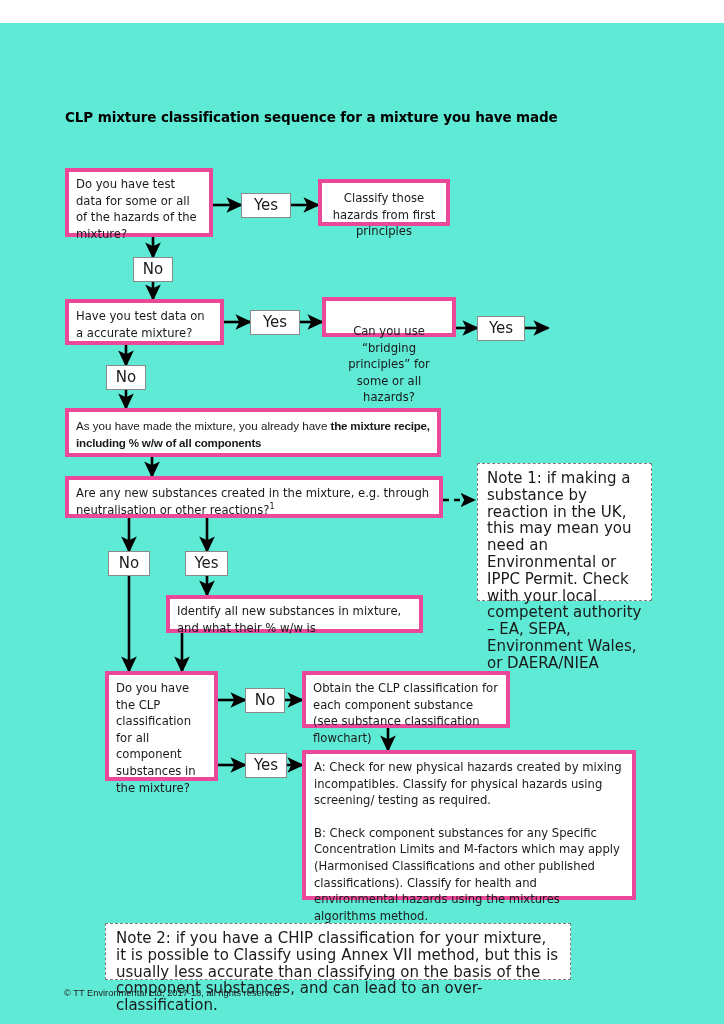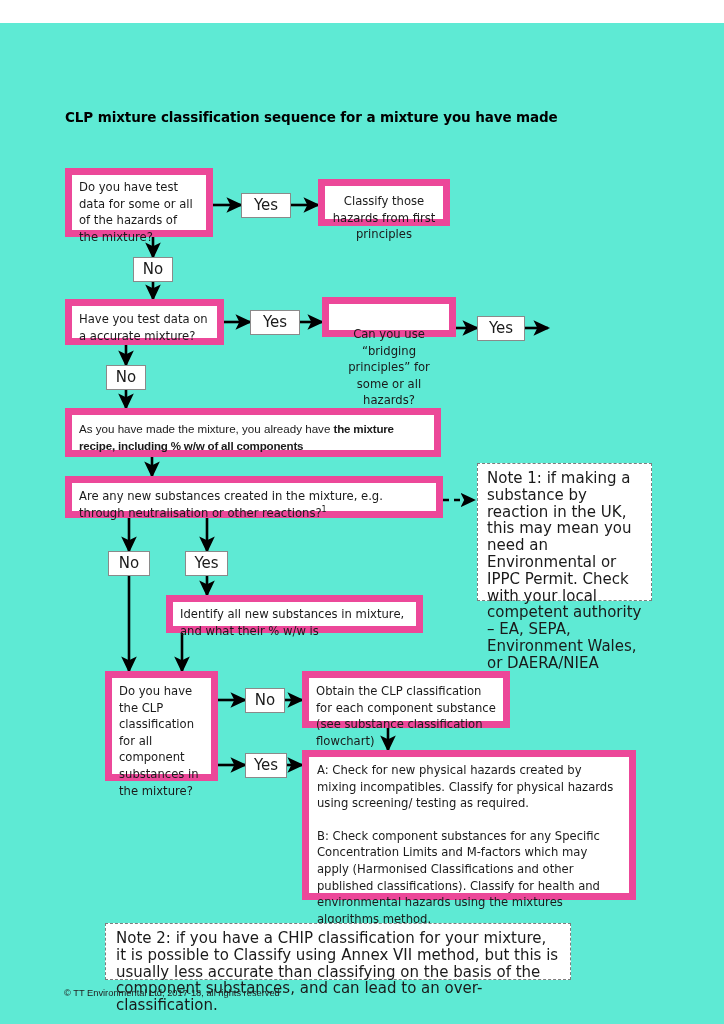--- a/index.html
+++ b/index.html
@@ -28,21 +28,21 @@
     font-weight: bold;
     font-size: 13.5px;
     letter-spacing: -0.1px;
     color: #000;
     white-space: nowrap;
   }
 
   .box {
     position: absolute;
     box-sizing: border-box;
-    border: 7px solid #ec4899;
+    border: 4px solid #ec4899;
     background: #ffffff;
     font-size: 11.6px;
     line-height: 16.6px;
     color: #1a1a1a;
     padding: 4px 7px 3px 7px;
   }
 
   .label-box {
     position: absolute;
     box-sizing: border-box;

